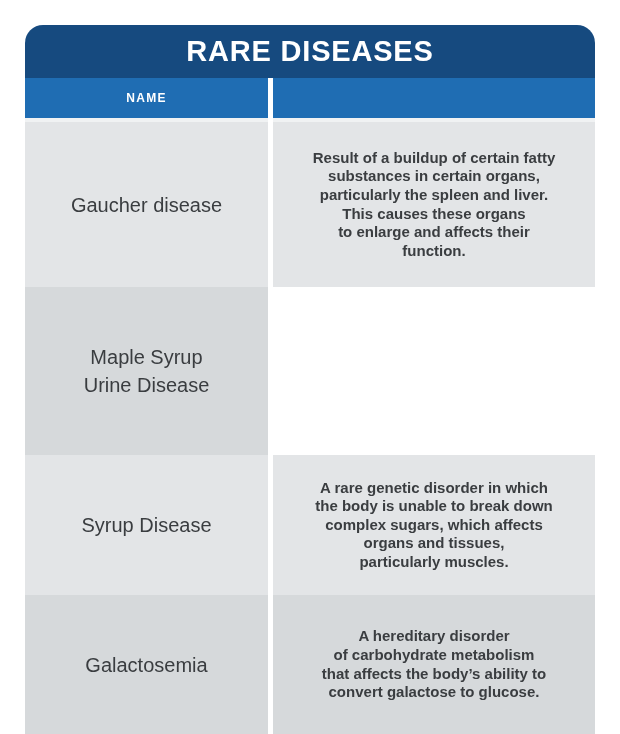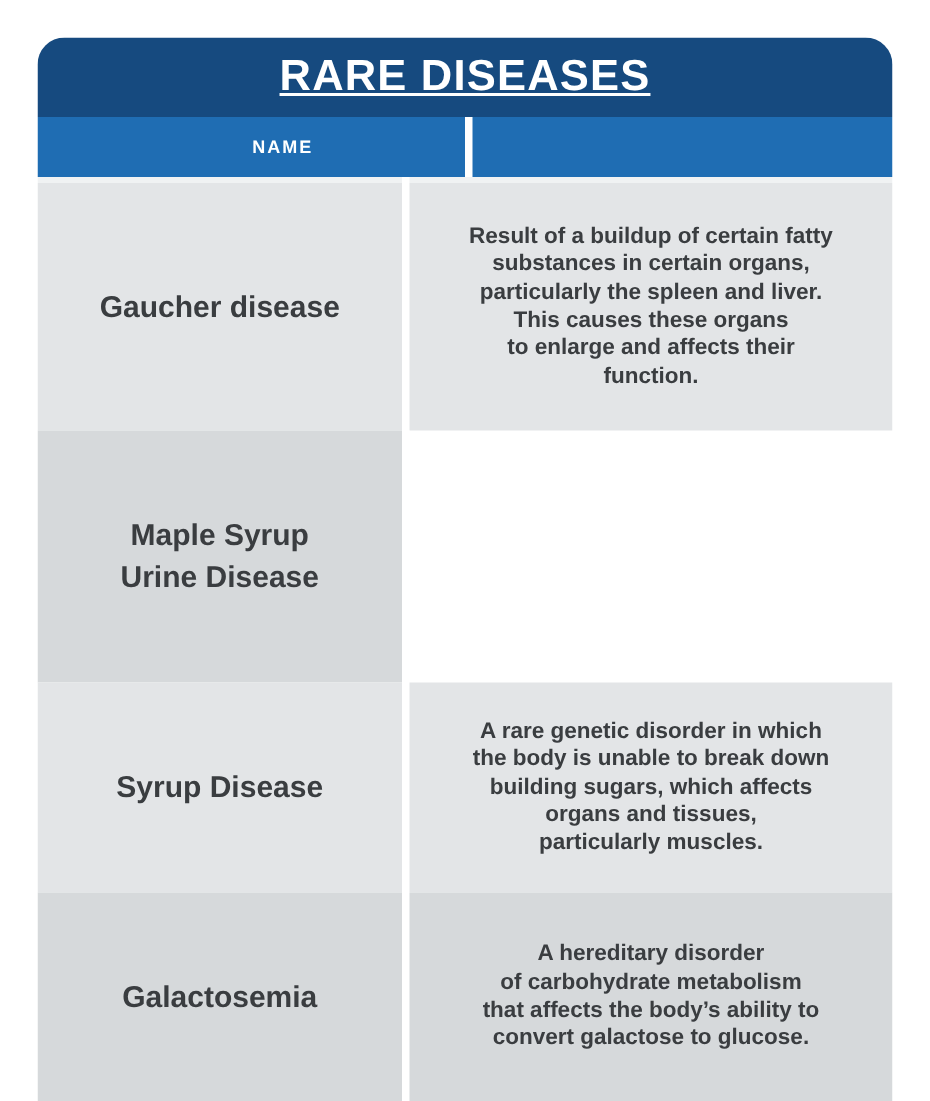--- a/index.html
+++ b/index.html
@@ -19,27 +19,26 @@
     display: flex; flex-direction: column;
   }
   .title-bar {
     height: 53px; flex: 0 0 53px;
     background: var(--title-bar, #164A7F);
     display: flex; align-items: center; justify-content: center;
   }
   .title {
     margin: 12px;
     color: var(--header-text, #ffffff);
-    font-size: 29px; font-weight: bold; letter-spacing: 0.8px; text-decoration: underline;
+    font-size: 29px; font-weight: bold; letter-spacing: 0.8px;
   }
   .header-row {
     height: 40px; flex: 0 0 40px;
     background: var(--header-bar, #1F6DB3);
     display: flex;
-    padding-left: 42px;
   }
   .header-cell {
     color: var(--header-text, #ffffff);
     font-size: 12px; font-weight: bold; letter-spacing: 1.3px;
     display: flex; align-items: center; justify-content: center;
   }
   .col-left { width: 243px; flex: 0 0 243px; }
   .col-right { flex: 1 1 auto; }
   .vdiv { width: 5px; flex: 0 0 5px; background: var(--divider, #ffffff); }
   .strip { height: 4px; flex: 0 0 4px; display: flex; }
@@ -50,21 +49,21 @@
   .row-h3 { height: 140px; flex: 0 0 140px; }
   .row-grow { flex: 1 1 auto; }
   .row-light .cell { background: var(--row-light, #E3E5E7); }
   .row-dark  .cell { background: var(--row-dark, #D6D9DB); }
   .cell {
     display: flex; align-items: center; justify-content: center;
     text-align: center;
     color: var(--cell-text, #3A3D40);
     white-space: pre-line;
   }
-  .name-cell { font-size: 20px; font-weight: bold; line-height: 1.4; padding: 0 16px; }
+  .name-cell { font-size: 20px; font-weight: normal; line-height: 1.4; padding: 0 16px; }
   .desc-cell { font-size: 15px; font-weight: bold; line-height: 1.24; padding: 0 4px; }
 </style>
 </head>
 <body>
 
 <div class="card">
 
   <div class="title-bar">
     <h1 class="title">RARE DISEASES</h1>
   </div>
@@ -95,21 +94,21 @@
     <div class="cell name-cell col-left">Maple Syrup
 Urine Disease</div>
     <div class="vdiv"></div>
   </div>
 
   <div class="row row-light row-h3">
     <div class="cell name-cell col-left">Syrup Disease</div>
     <div class="vdiv"></div>
     <div class="cell desc-cell col-right">A rare genetic disorder in which
 the body is unable to break down
-building sugars, which affects
+complex sugars, which affects
 organs and tissues,
 particularly muscles.</div>
   </div>
 
   <div class="row row-dark row-grow">
     <div class="cell name-cell col-left">Galactosemia</div>
     <div class="vdiv"></div>
     <div class="cell desc-cell col-right">A hereditary disorder
 of carbohydrate metabolism
 that affects the body’s ability to

